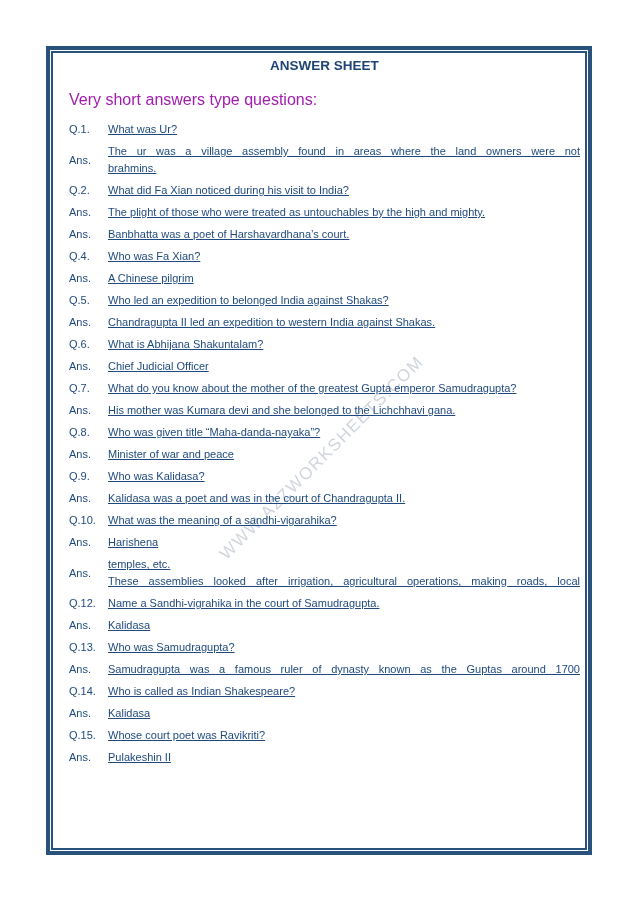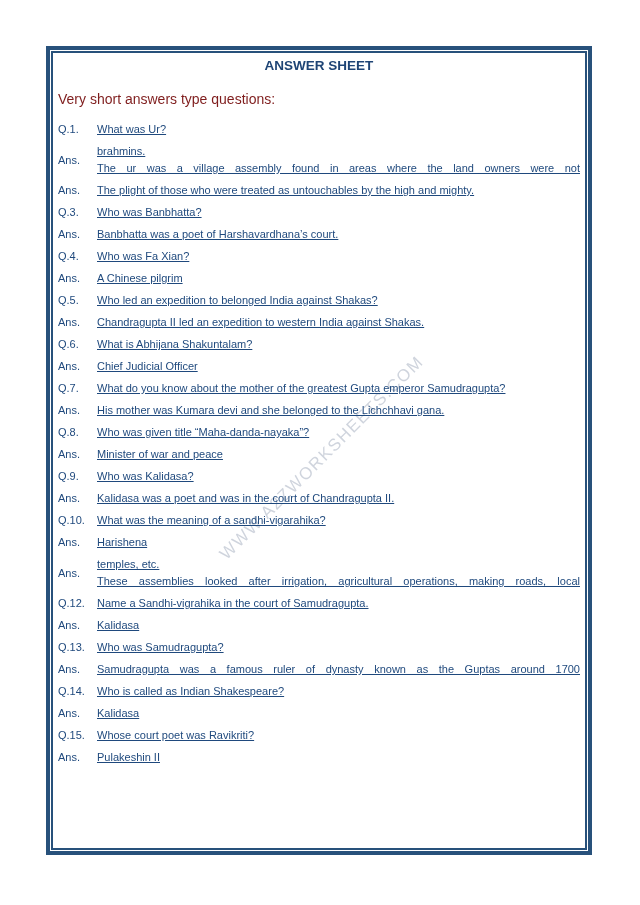--- a/index.html
+++ b/index.html
@@ -30,33 +30,33 @@
     left: 269px; top: 405px;
     transform: translate(-50%, -50%) rotate(-45deg);
     font-size: 17px;
     letter-spacing: 1.5px;
     color: #a9b2c2;
     opacity: 0.55;
     white-space: nowrap;
     z-index: 0;
     pointer-events: none;
   }
-  .content { position: relative; z-index: 1; }
+  .content { position: relative; z-index: 1; margin-left: 11px; }
   .doc-title {
     text-align: center;
     font-weight: bold;
     font-size: 13.5px;
     line-height: 17px;
     color: #1e4475;
   }
   .intro {
     margin-top: 17px;
-    font-size: 14px;
+    font-size: 16px;
     line-height: 17px;
-    color: #7f1d1d;
+    color: #a21caf;
   }
   .qa-list { margin-top: 13px; }
   .row {
     display: flex;
     margin-bottom: 5px;
     font-size: 11px;
     line-height: 17px;
     color: #1f497d;
     align-items: center;
   }
@@ -81,34 +81,34 @@
         <div class="qa-list">
             <div class="row">
               <span class="lbl">Q.1.</span>
               <div class="txt">
                 <div class="line">What was Ur?</div>
               </div>
             </div>
             <div class="row">
               <span class="lbl">Ans.</span>
               <div class="txt">
+                <div class="line fill">The ur was a village assembly found in areas where the land owners were not</div>
                 <div class="line">brahmins.</div>
-                <div class="line fill">The ur was a village assembly found in areas where the land owners were not</div>
+              </div>
+            </div>
+            <div class="row">
+              <span class="lbl">Q.2.</span>
+              <div class="txt">
+                <div class="line">What did Fa Xian noticed during his visit to India?</div>
               </div>
             </div>
             <div class="row">
               <span class="lbl">Ans.</span>
               <div class="txt">
                 <div class="line">The plight of those who were treated as untouchables by the high and mighty.</div>
-              </div>
-            </div>
-            <div class="row">
-              <span class="lbl">Q.3.</span>
-              <div class="txt">
-                <div class="line">Who was Banbhatta?</div>
               </div>
             </div>
             <div class="row">
               <span class="lbl">Ans.</span>
               <div class="txt">
                 <div class="line">Banbhatta was a poet of Harshavardhana’s court.</div>
               </div>
             </div>
             <div class="row">
               <span class="lbl">Q.4.</span>

